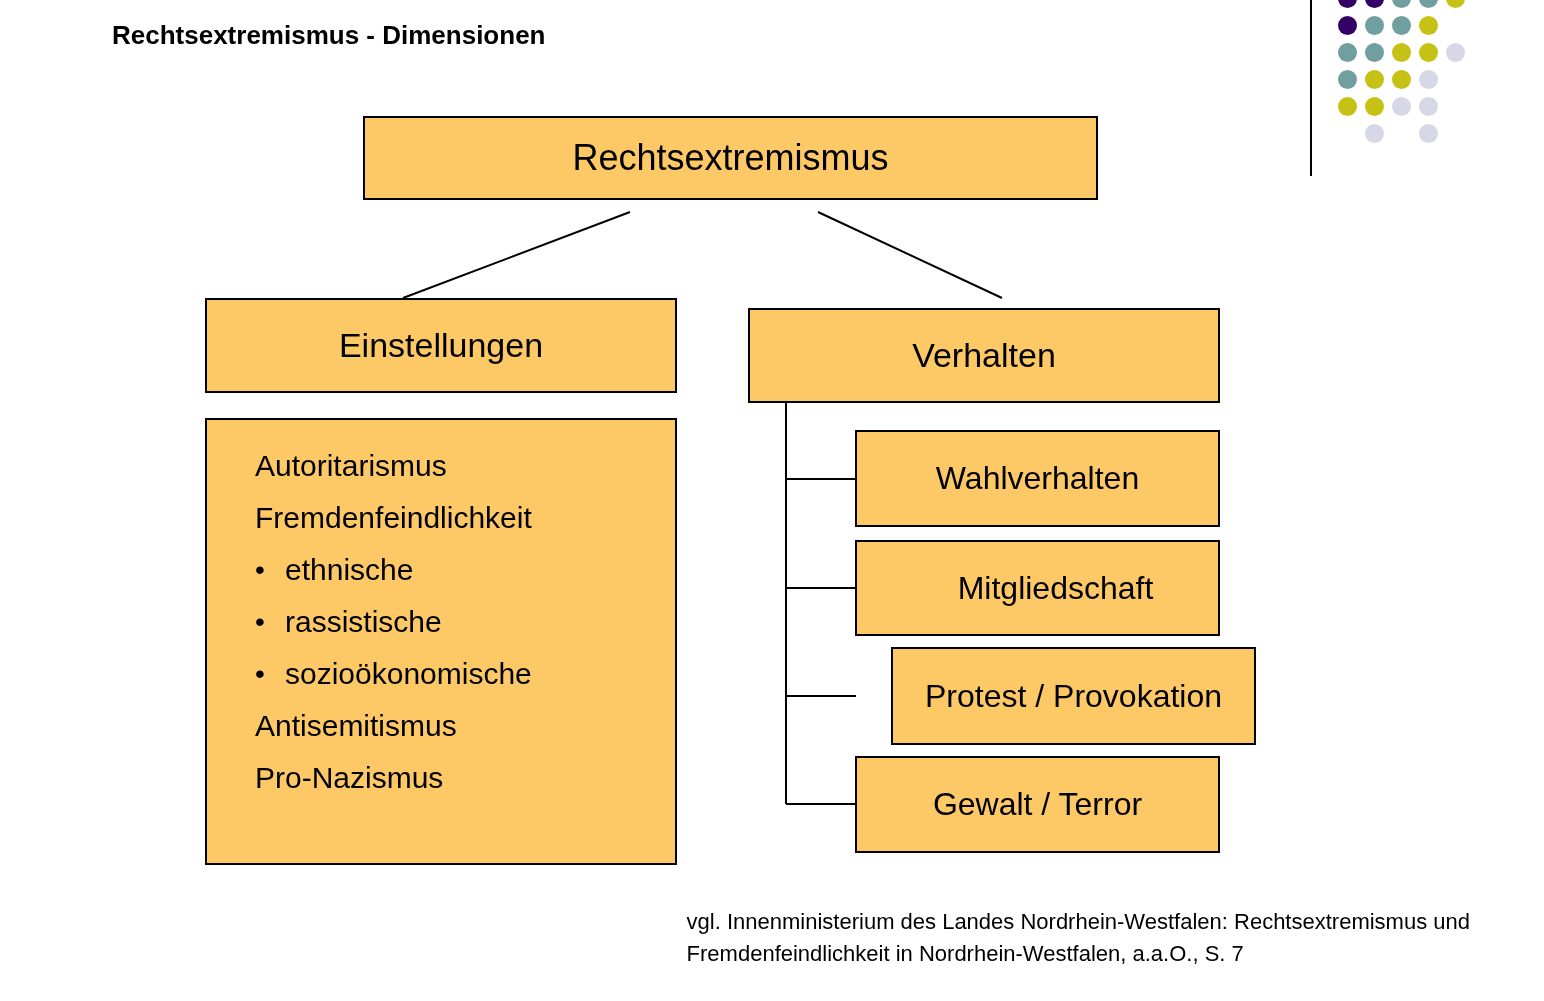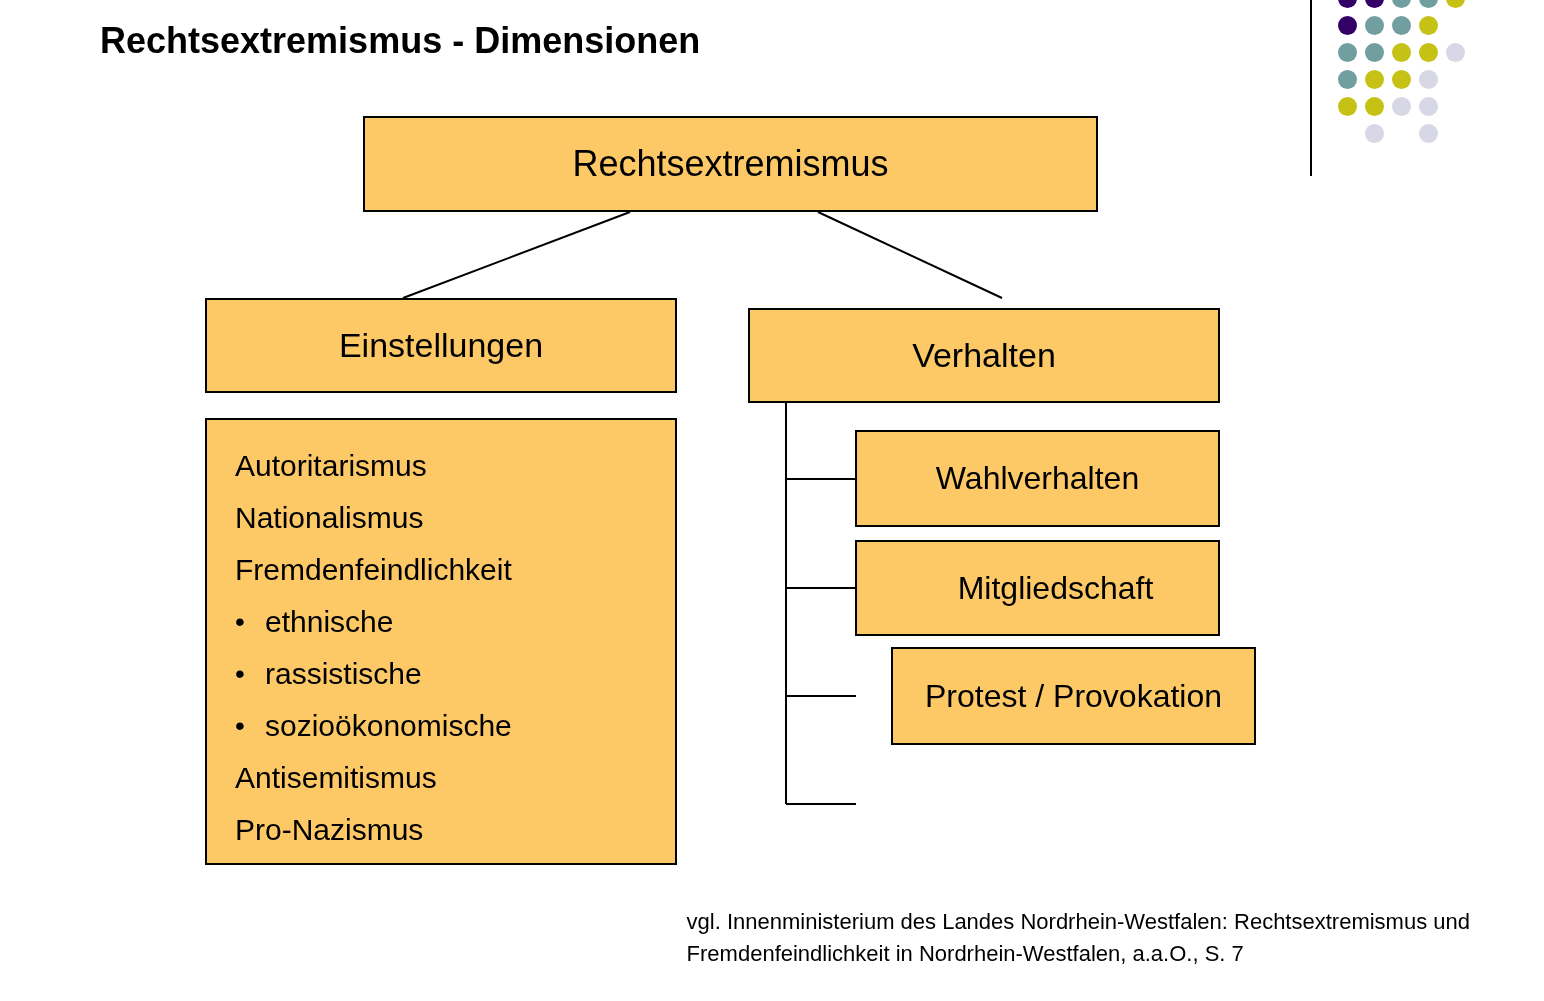--- a/index.html
+++ b/index.html
@@ -9,23 +9,23 @@
     height: 1001px;
     background: #ffffff;
     overflow: hidden;
     font-family: "Liberation Sans", sans-serif;
     color: #000;
   }
 
   
   .slide-title {
     position: absolute;
-    left: 100px;
+    left: 112px;
     top: 20px;
-    font-size: 36px;
+    font-size: 26px;
     font-weight: bold;
     white-space: nowrap;
   }
 
   
   .v-rule {
     position: absolute;
     left: 1310px;
     top: 0;
     width: 2px;
@@ -43,39 +43,39 @@
   .node {
     position: absolute;
     background: var(--node_fill, #FDC966);
     border: 2px solid var(--node_border, #000);
     box-sizing: border-box;
     display: flex;
     align-items: center;
     justify-content: center;
     white-space: nowrap;
   }
-  .node-root   { left: 363px; top: 116px; width: 735px; height: 96px; font-size: 36px; }
+  .node-root   { left: 363px; top: 116px; width: 735px; height: 84px; font-size: 36px; }
   .node-l2     { top: 298px; width: 472px; height: 95px; font-size: 34px; }
   .node-l2.left  { left: 205px; }
   .node-l2.right { left: 748px; margin-top: 10px; }
   .node-child  { left: 855px; width: 365px; height: 97px; font-size: 32px; }
   .child-0 { top: 430px; }
   .child-1 { top: 540px; height: 96px; padding-left: 36px; }
   .child-2 { top: 647px; height: 98px; margin-left: 36px; }
   .child-3 { top: 756px; }
 
   
   .list-box {
     position: absolute;
     left: 205px; top: 418px;
     width: 472px; height: 447px;
     background: var(--node_fill, #FDC966);
     border: 2px solid var(--node_border, #000);
     box-sizing: border-box;
-    padding: 20px 10px 0 28px;
+    padding: 20px 10px 0 48px;
     font-size: 30px;
   }
   .list-row { display: flex; align-items: center; height: 52px; }
   .bullet { display: inline-block; width: 30px; font-size: 28px; }
 
   
   .footer-cite {
     position: absolute;
     right: 74px;
     top: 906px;
@@ -133,23 +133,20 @@
   <div class="node node-root">Rechtsextremismus</div>
 
   <div class="node node-l2 left">Einstellungen</div>
   <div class="node node-l2 right">Verhalten</div>
 
   <div class="list-box">
     <div class="list-row">
       <span>Autoritarismus</span>
     </div>
     <div class="list-row">
-      <span>Nationalismus</span>
-    </div>
-    <div class="list-row">
       <span>Fremdenfeindlichkeit</span>
     </div>
     <div class="list-row">
       <span class="bullet">•</span>
       <span>ethnische</span>
     </div>
     <div class="list-row">
       <span class="bullet">•</span>
       <span>rassistische</span>
     </div>
@@ -161,19 +158,20 @@
       <span>Antisemitismus</span>
     </div>
     <div class="list-row">
       <span>Pro-Nazismus</span>
     </div>
   </div>
 
   <div class="node node-child child-0">Wahlverhalten</div>
   <div class="node node-child child-1">Mitgliedschaft</div>
   <div class="node node-child child-2">Protest / Provokation</div>
+  <div class="node node-child child-3">Gewalt / Terror</div>
 
   <div class="footer-cite">
     <div>vgl. Innenministerium des Landes Nordrhein-Westfalen: Rechtsextremismus und</div>
     <div>Fremdenfeindlichkeit in Nordrhein-Westfalen, a.a.O., S. 7</div>
   </div>
 
 </div>
 
 </body></html>

